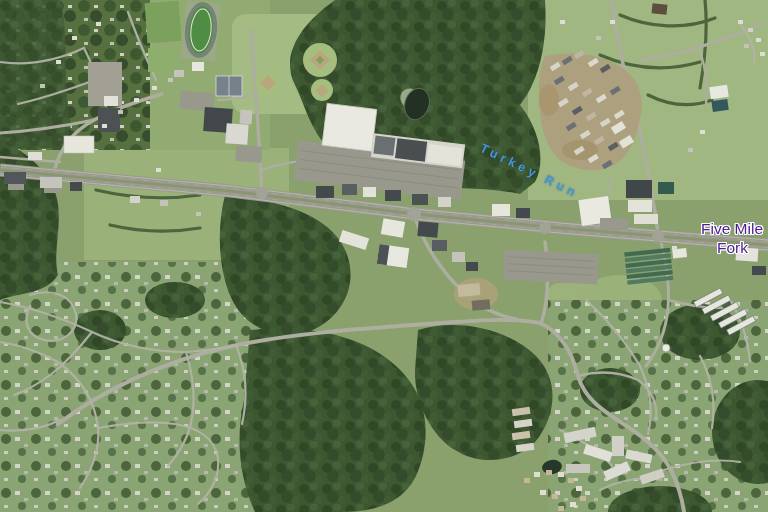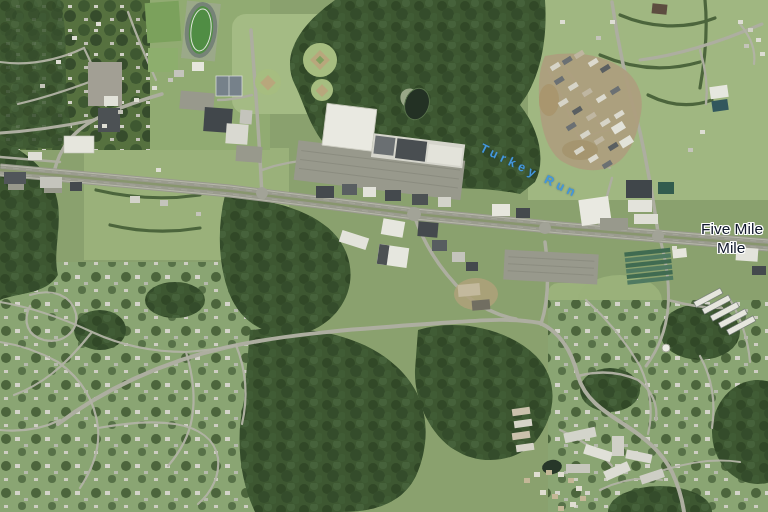--- a/index.html
+++ b/index.html
@@ -12,21 +12,21 @@
   .map-label{position:absolute;white-space:nowrap;pointer-events:none;}
   #stream-label{
     left:484px;top:141px;
     transform:rotate(26deg);transform-origin:0 0;
     font-size:12.5px;font-weight:bold;letter-spacing:4px;
     color:#4497DB;
     text-shadow:0 0 2px rgba(15,45,90,.45);
   }
   #place-label{
     left:701px;top:219px;
-    font-size:15.5px;line-height:19px;color:#0f172a;
+    font-size:15.5px;line-height:19px;color:#4c1d95;
     text-shadow:1px 0 0 #fff,-1px 0 0 #fff,0 1px 0 #fff,0 -1px 0 #fff,
                 1px 1px 0 #fff,-1px -1px 0 #fff,1px -1px 0 #fff,-1px 1px 0 #fff;
   }
   #place-label .l2{margin-left:16px;}
 </style>
 </head>
 <body>
 
 <div id="viewport">
 <svg width="768" height="512" viewBox="0 0 768 512" xmlns="http://www.w3.org/2000/svg">
@@ -381,15 +381,15 @@
 
   <g>
     <rect x="0" y="0" width="768" height="512" fill="#6F8758" opacity="0.05"></rect>
   </g>
 </svg>
 
 <div id="stream-label" class="map-label">Turkey Run</div>
 
 <div id="place-label" class="map-label">
   <div class="l1">Five Mile</div>
-  <div class="l2">Mile</div>
+  <div class="l2">Fork</div>
 </div>
 </div>
 
 </body></html>

